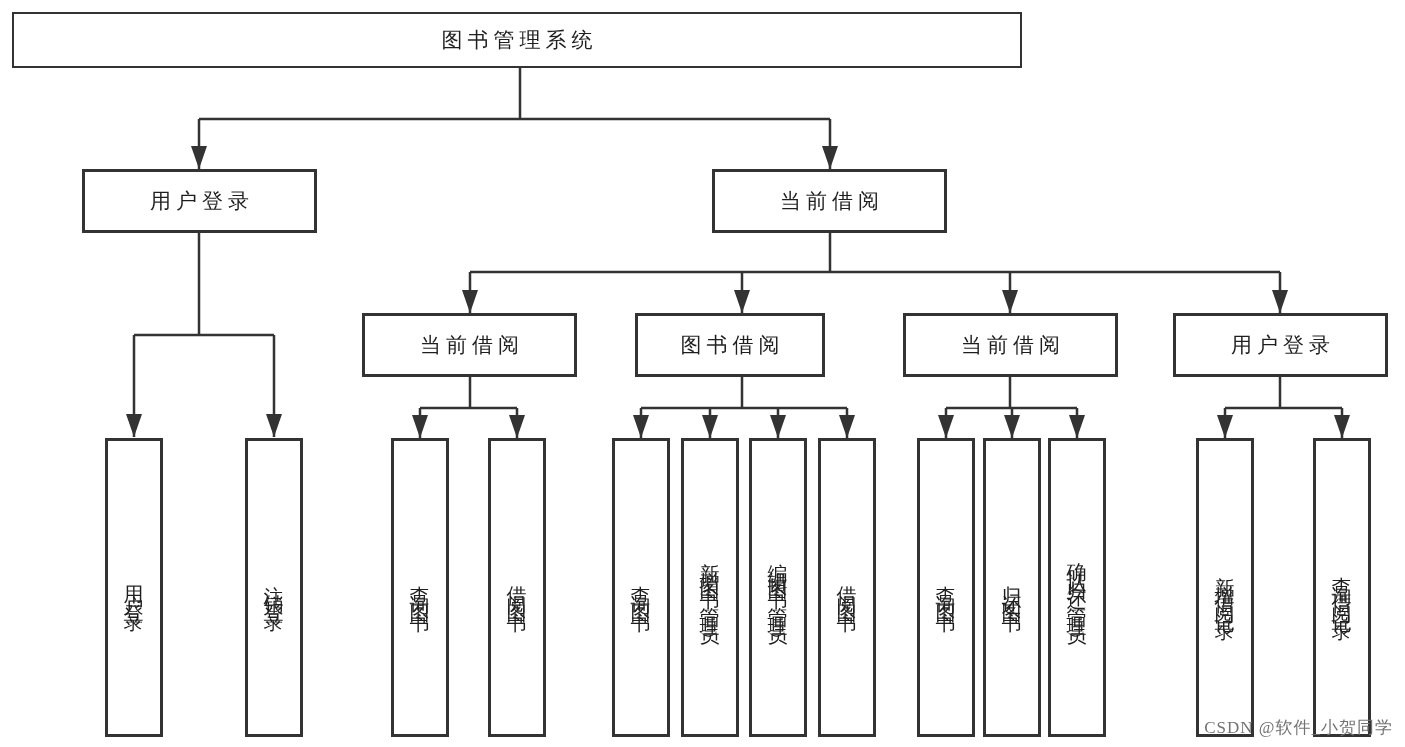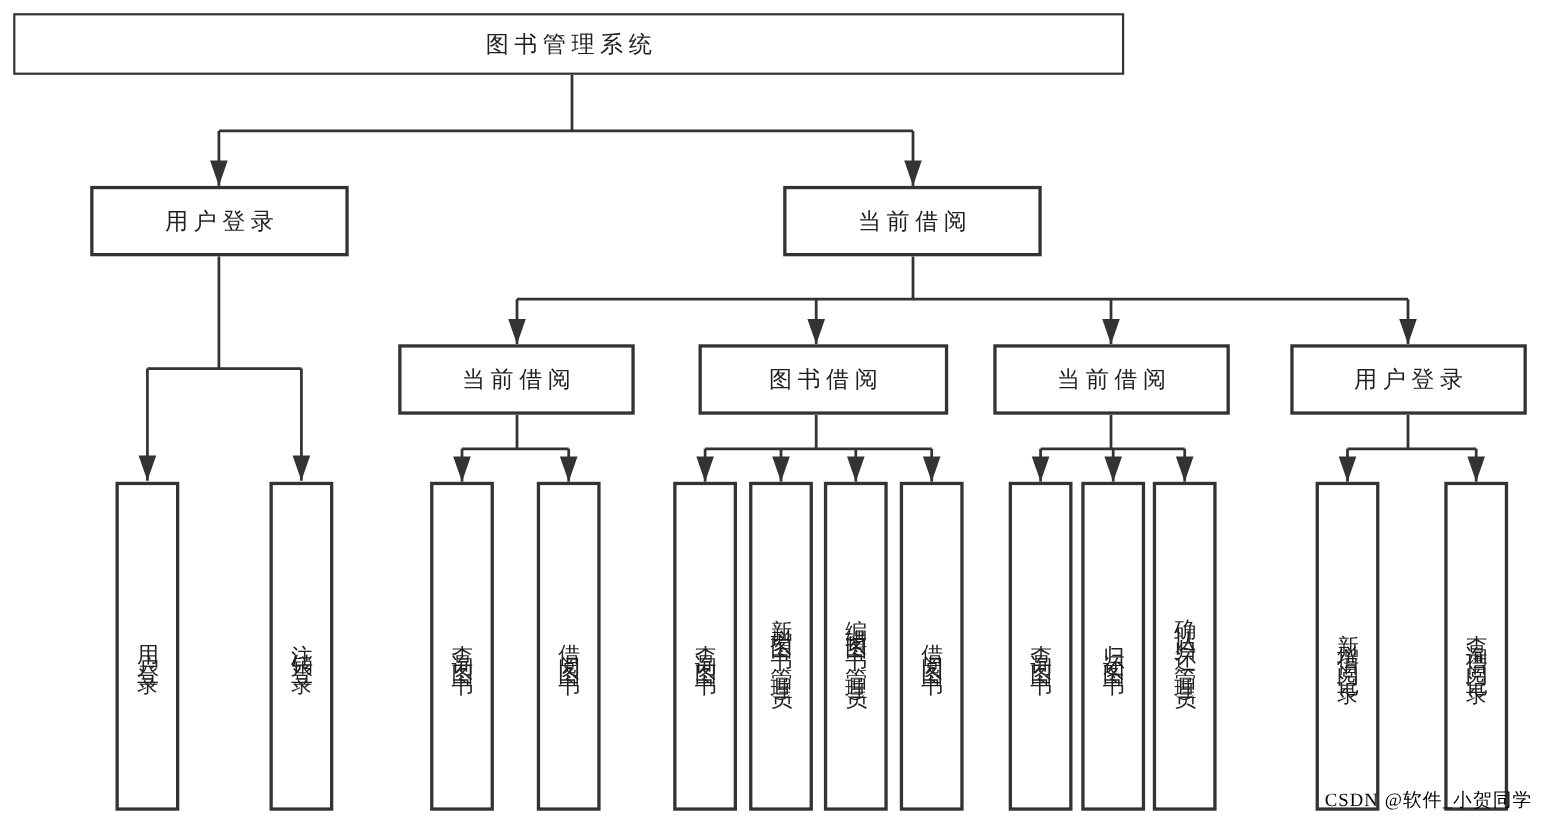--- a/index.html
+++ b/index.html
@@ -32,21 +32,21 @@
     font-size:20px;
     letter-spacing:9px;
     line-height:1;
     white-space:nowrap;
   }
   .watermark{
     position:absolute;
     right:12px;bottom:8px;
     font-size:17px;
     letter-spacing:1px;
-    color:#000000;
+    color:#737373;
     white-space:nowrap;
   }
 </style>
 </head>
 <body>
 
 <div class="stage">
 
   <svg class="wires" width="1405" height="747" viewBox="0 0 1405 747" aria-hidden="true">
     <path fill="none" stroke="#333333" stroke-width="2.5" d="M520 68 V119 M199 119 H830 M199 119 V169 M830 119 V169
@@ -86,21 +86,21 @@
   <div class="box h" style="left:82px;top:169px;width:235px;height:64px">
     <span class="lbl">用户登录</span>
   </div>
   <div class="box h" style="left:712px;top:169px;width:235px;height:64px">
     <span class="lbl">当前借阅</span>
   </div>
 
   <div class="box h" style="left:362px;top:313px;width:215px;height:64px">
     <span class="lbl">当前借阅</span>
   </div>
-  <div class="box h" style="left:635px;top:313px;width:227px;height:64px">
+  <div class="box h" style="left:635px;top:313px;width:190px;height:64px">
     <span class="lbl">图书借阅</span>
   </div>
   <div class="box h" style="left:903px;top:313px;width:215px;height:64px">
     <span class="lbl">当前借阅</span>
   </div>
   <div class="box h" style="left:1173px;top:313px;width:215px;height:64px">
     <span class="lbl">用户登录</span>
   </div>
 
   <div class="box v" style="left:105px;top:438px;width:58px;height:299px">

